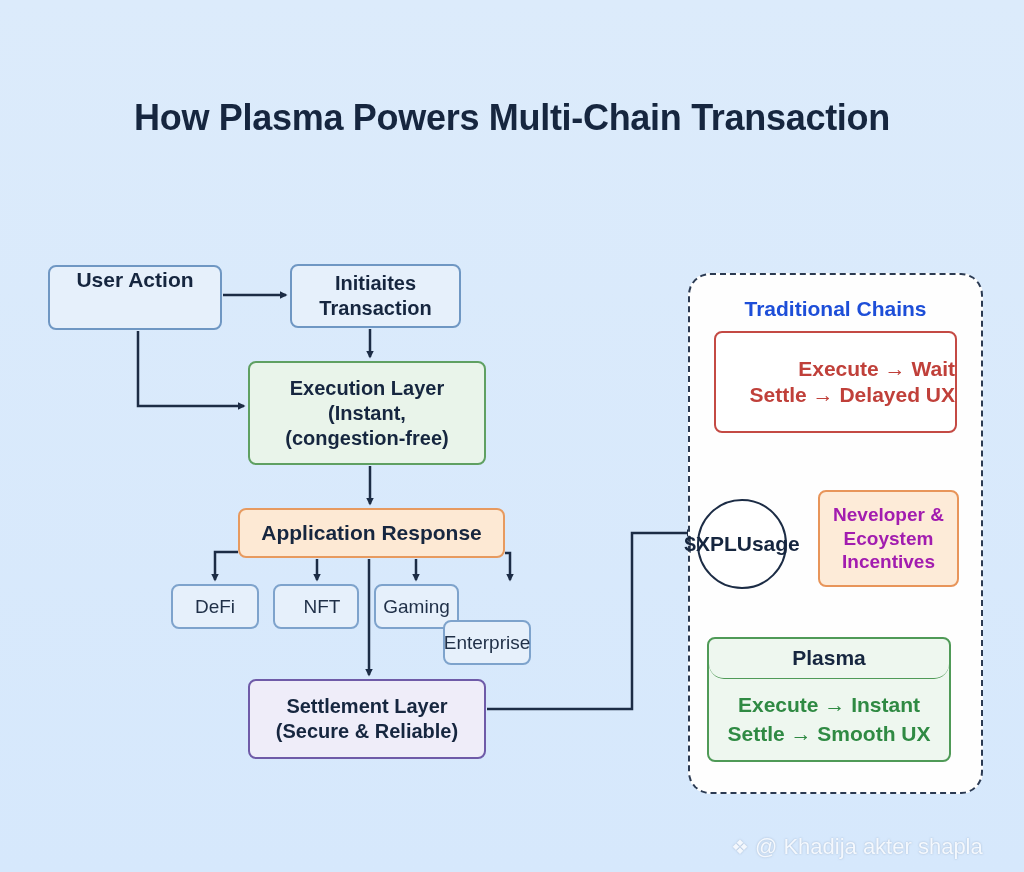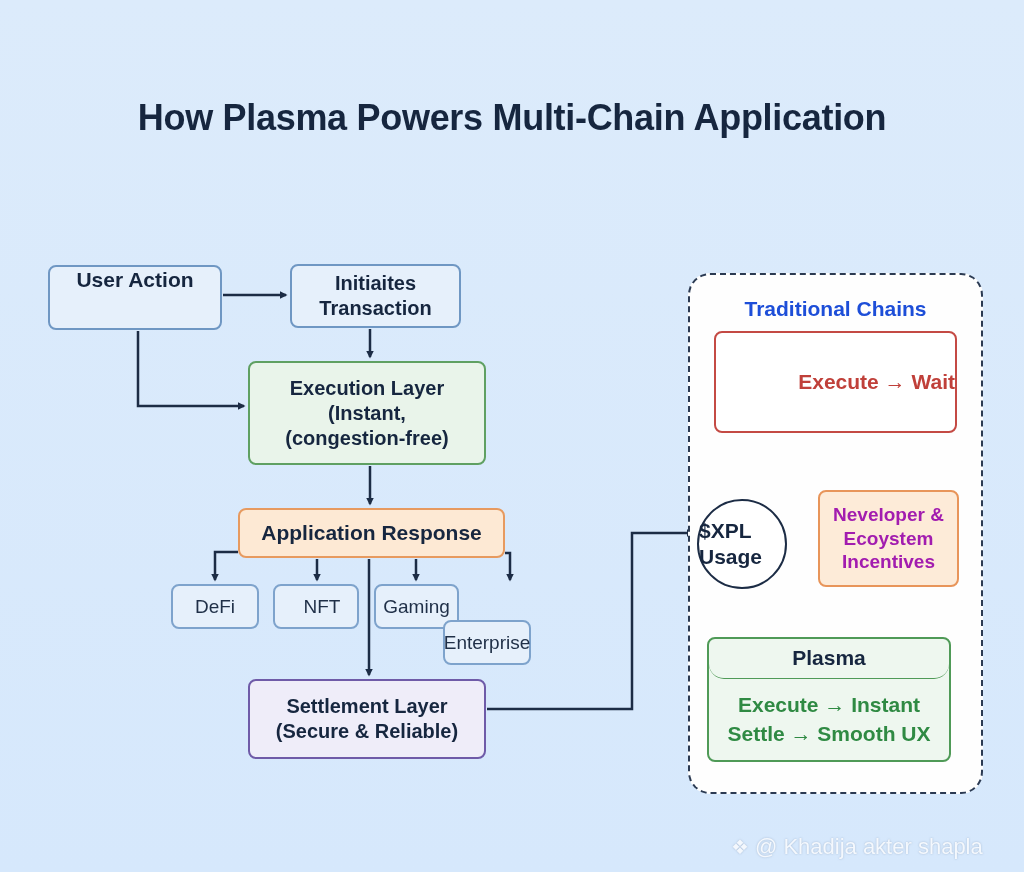--- a/index.html
+++ b/index.html
@@ -32,38 +32,38 @@
   .b-settle { left:248px; top:679px; width:238px; height:80px; font-size:20px; background:#efedf9; border:2px solid #6f5ba8; }
   .panel {
     position:absolute; left:688px; top:273px; width:295px; height:521px; box-sizing:border-box;
     background:#fefefe; border:2px dashed #2b3a52; border-radius:22px;
   }
   .trad-title { position:absolute; left:688px; width:295px; top:297px; text-align:center; font-size:21px; font-weight:bold; color:#1d4ed8; }
   .b-trad { left:714px; top:331px; width:243px; height:102px; background:#fff; border:2px solid #c44a44; color:#c0403a; font-size:21px; align-items:flex-end; padding-left:11px; }
   .circle {
     position:absolute; left:697px; top:499px; width:90px; height:90px; box-sizing:border-box;
     border:2px solid #1c2c45; border-radius:50%; background:#fff;
-    display:flex; flex-direction:column; justify-content:center;
+    display:flex; flex-direction:row; align-items:center; justify-content:center;
     font-weight:bold; font-size:21px; line-height:1.25; color:#16263f;
   }
   .b-dev { left:818px; top:490px; width:141px; height:97px; background:#fdebd8; border:2px solid #e8955a; color:#a21caf; font-size:19px; }
   .b-plasma { left:707px; top:637px; width:244px; height:125px; background:#eef7ef; border:2px solid #4f9a57; justify-content:flex-start; }
   .plasma-head { width:100%; height:40px; box-sizing:border-box; border-bottom:1.5px solid #4f9a57; display:flex; align-items:center; justify-content:center; font-size:21px; color:#16263f;border-radius:15px; }
   .plasma-body { flex:1; display:flex; flex-direction:column; justify-content:center; color:#2f8a43; font-size:21px; line-height:1.35; }
   .watermark {
     position:absolute; left:731px; top:834px; font-size:22px; color:#f4f8fd;
     text-shadow: 0 0 2px rgba(120,140,170,0.55);
     display:flex; align-items:center; gap:6px;
   }
   .wm-icon { font-size:20px; }
 </style>
 </head>
 <body>
 
-<div class="title">How Plasma Powers Multi-Chain Application</div>
+<div class="title">How Plasma Powers Multi-Chain Transaction</div>
 
 <svg class="wires" viewBox="0 0 1024 872">
   <defs>
     <marker id="ah" markerWidth="8" markerHeight="8" refX="6.5" refY="4" orient="auto" markerUnits="userSpaceOnUse">
       <path d="M0,0 L8,4 L0,8 Z" fill="#1c2c45"></path>
     </marker>
   </defs>
   <g stroke="#1c2c45" stroke-width="2.5" fill="none">
     <path d="M223,295 L286,295" marker-end="url(#ah)"></path>
     <path d="M370,329 L370,357" marker-end="url(#ah)"></path>
@@ -114,20 +114,21 @@
 <div class="box b-settle">
   <span>Settlement Layer</span>
   <span>(Secure &amp; Reliable)</span>
 </div>
 
 <div class="panel"></div>
 
 <div class="trad-title">Traditional Chains</div>
 <div class="box b-trad">
   <span>Execute → Wait</span>
+  <span>Settle → Delayed UX</span>
 </div>
 
 <div class="circle">
   <span>$XPL</span>
   <span>Usage</span>
 </div>
 
 <div class="box b-dev">
   <span>Neveloper &amp;</span>
   <span>Ecoystem</span>

